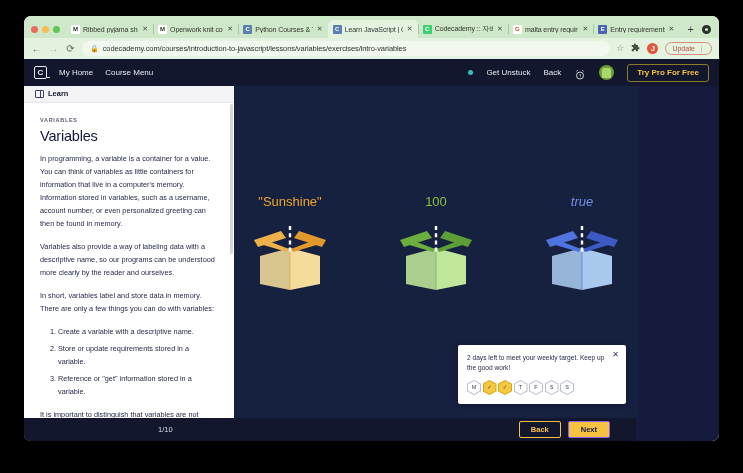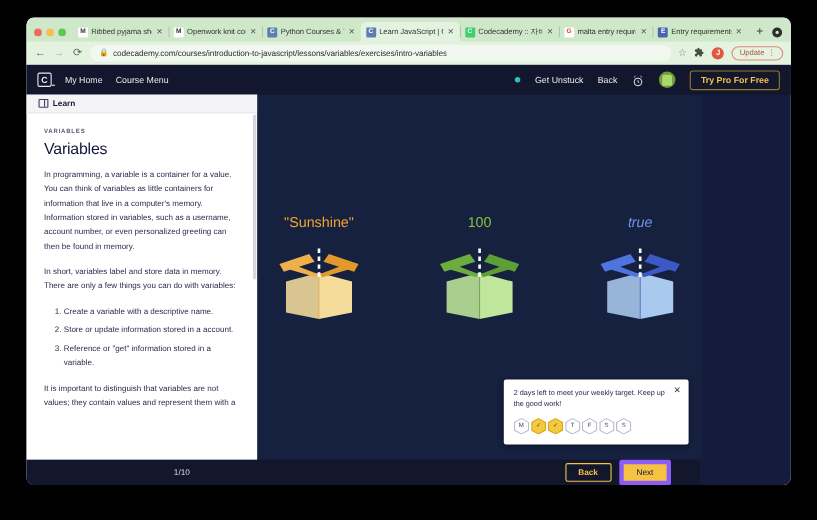--- a/index.html
+++ b/index.html
@@ -406,24 +406,24 @@
   .btn-back {
     border: 1px solid #f5c242;
     background: transparent;
     color: #f5c242;
     font-size: 7.5px; font-weight: bold;
     border-radius: 2px;
     padding: 4px 11px;
     line-height: 1;
   }
   .btn-next {
-    border: 4px solid #8b5cf6;
+    border: 1px solid #8b5cf6;
     background: #f5c242;
     color: #14183a;
-    font-size: 7.5px; font-weight: normal;
+    font-size: 7.5px; font-weight: bold;
     border-radius: 2px;
     padding: 4px 12px;
     line-height: 1;
   }
 </style>
 </head>
 <body>
 
 <div id="root">
 
@@ -530,24 +530,25 @@
 
         <div class="learn-panel">
           <div class="learn-tabbar">
             <span class="book-icon"></span>
             <span class="learn-tab-label">Learn</span>
           </div>
           <div class="learn-content">
             <div class="eyebrow">VARIABLES</div>
             <h1 class="lesson-title">Variables</h1>
             <p class="para">In programming, a variable is a container for a value. You can think of variables as little containers for information that live in a computer's memory. Information stored in variables, such as a username, account number, or even personalized greeting can then be found in memory.</p>
+            <p class="para">Variables also provide a way of labeling data with a descriptive name, so our programs can be understood more clearly by the reader and ourselves.</p>
             <p class="para">In short, variables label and store data in memory. There are only a few things you can do with variables:</p>
             <ol class="lesson-list">
               <li>Create a variable with a descriptive name.</li>
-              <li>Store or update information stored in a account.</li>
+              <li>Store or update requirements stored in a variable.</li>
               <li>Reference or "get" information stored in a variable.</li>
             </ol>
             <p class="para">It is important to distinguish that variables are not values; they contain values and represent them with a</p>
           </div>
           <div class="learn-scrollbar"></div>
         </div>
 
         <div class="stage">
           <div class="boxes-row" id="boxes-row">
               <div class="box-unit">

